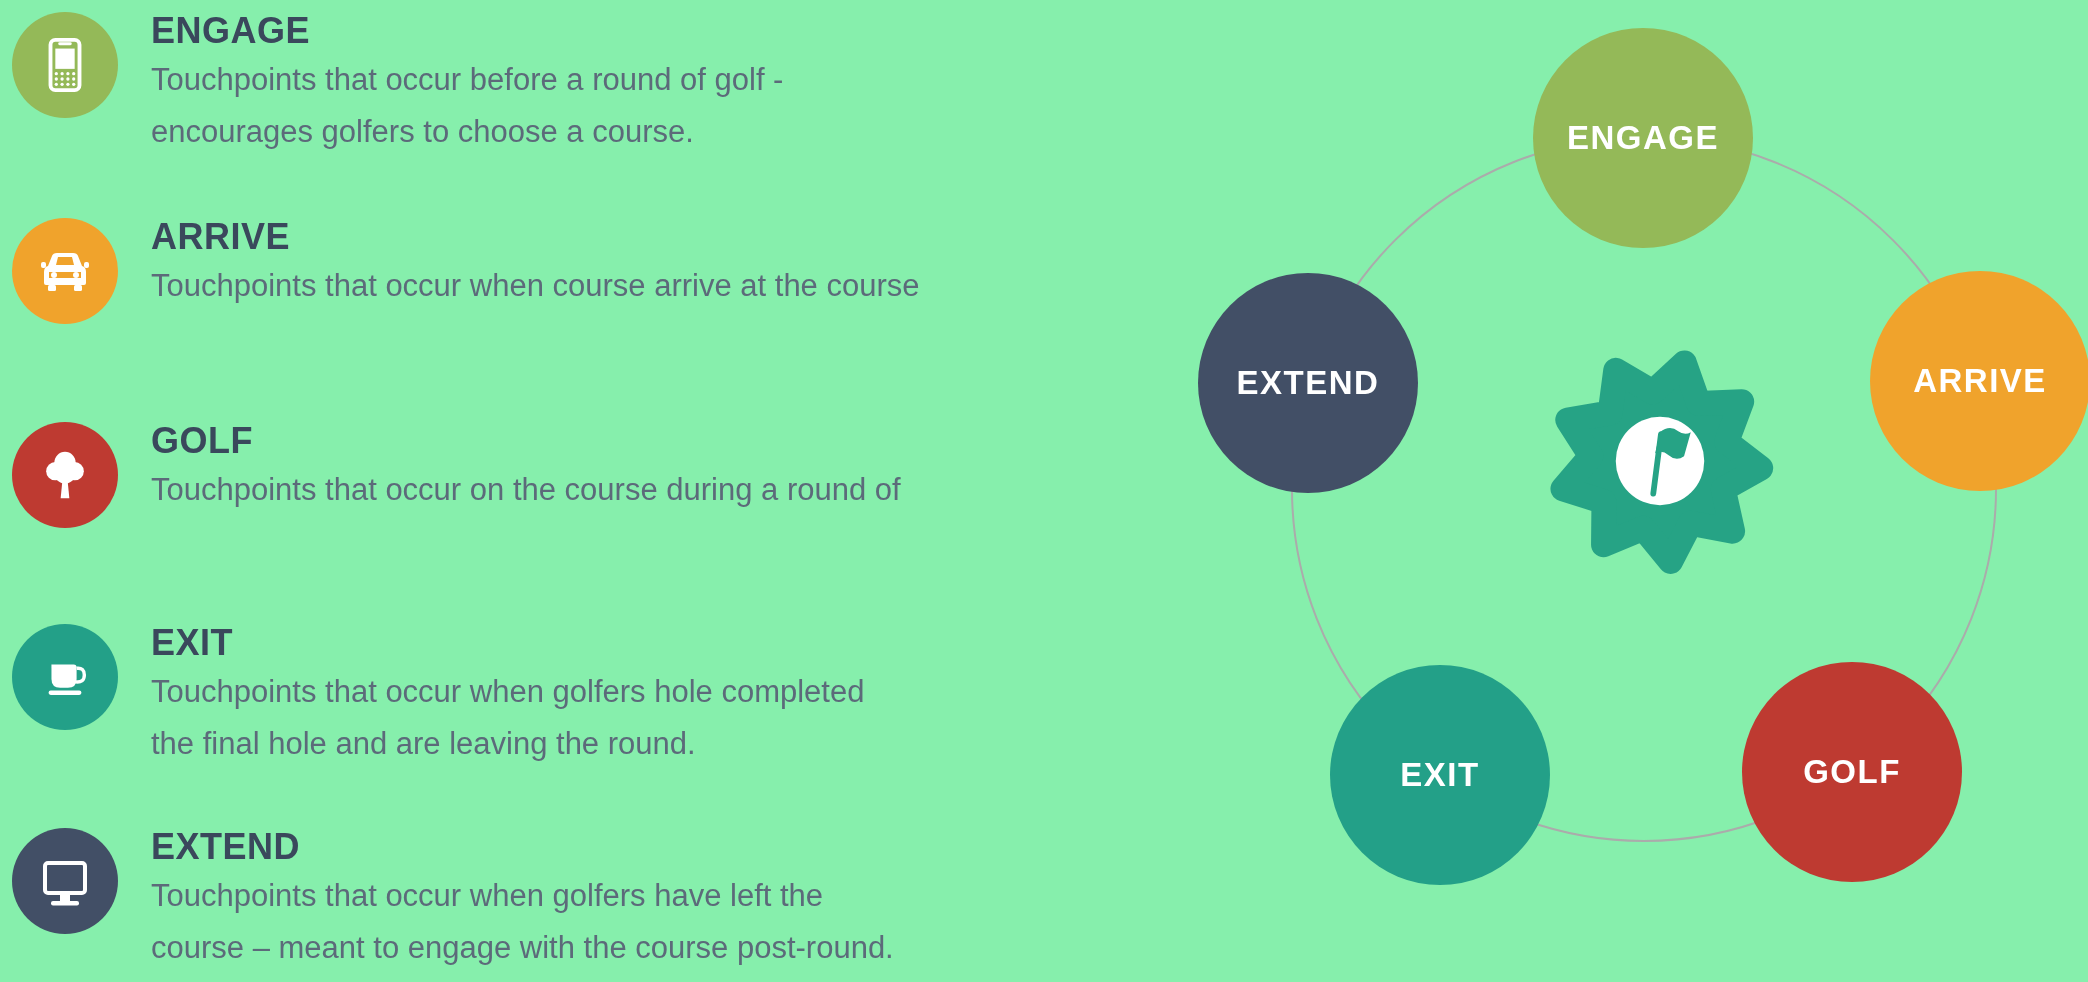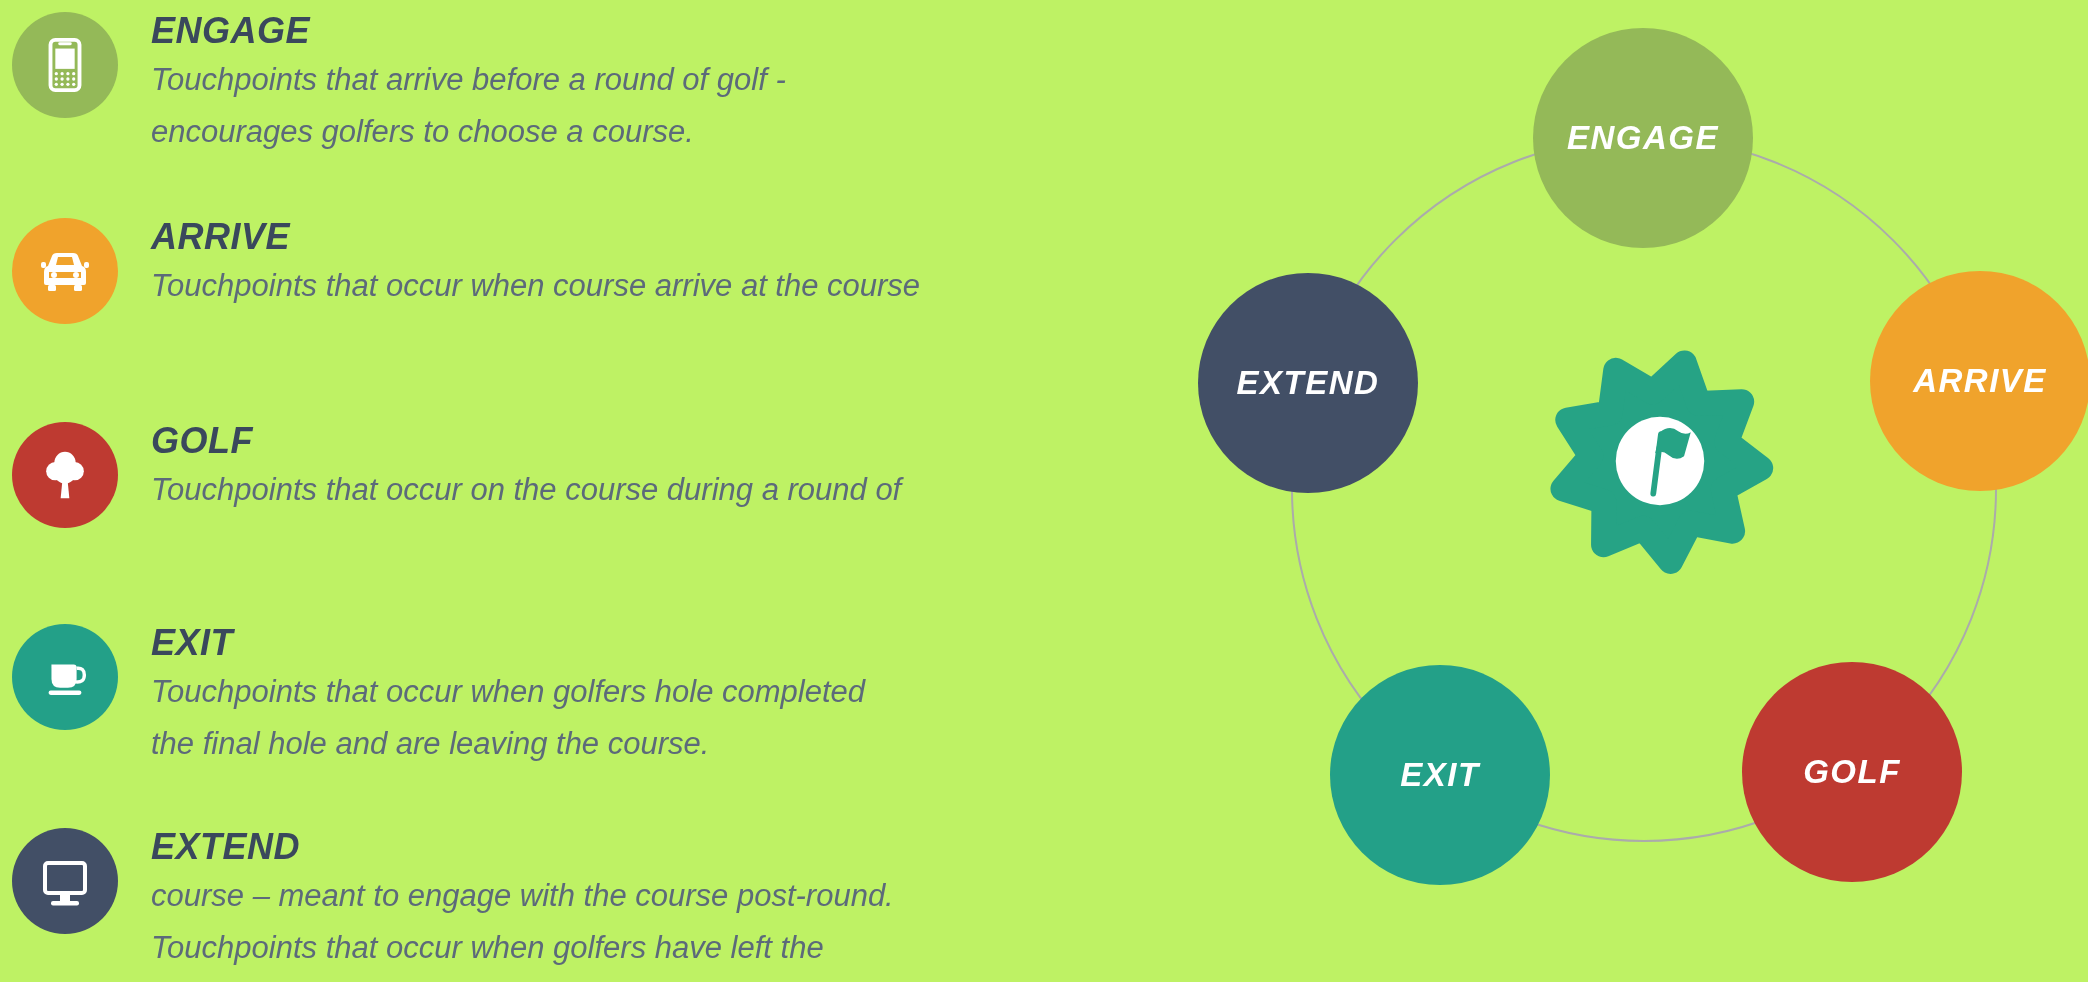--- a/index.html
+++ b/index.html
@@ -44,21 +44,21 @@
   .n-engage{left:1533px; top:28px}
   .n-arrive{left:1870px; top:271px}
   .n-golf  {left:1742px; top:662px}
   .n-exit  {left:1330px; top:665px}
   .n-extend{left:1198px; top:273px}
   .gear { position:absolute; left:1535px; top:336px; width:250px; height:250px; }
 </style>
 </head>
 <body>
 
-<div class="canvas" style="--title-color: #3A485C; --body-color: #5C6A7A; --ring-color: #ABABAB; --label-color: #FFFFFF; background-color: #bef264; font-style: italic;">
+<div class="canvas" style="--title-color: #3A485C; --body-color: #5C6A7A; --ring-color: #ABABAB; --label-color: #FFFFFF; background-color: #86efac;">
 
   <section>
 
     <div class="legend-item li-0">
       <span class="badge" style="background-color: rgb(148, 185, 88);">
         <svg width="58" height="58" viewBox="-30 -30 60 60" aria-hidden="true">
           <rect x="-15" y="-26" width="30" height="52" rx="5" fill="none" stroke="#fff" stroke-width="4"></rect>
           <rect x="-7" y="-23.5" width="14" height="3" rx="1.5" fill="#fff"></rect>
           <rect x="-10" y="-17" width="20" height="21" fill="#fff"></rect>
           <g fill="#fff">
@@ -72,21 +72,21 @@
               <circle cx="9" cy="14.5" r="1.7"></circle>
             <circle cx="-9" cy="20" r="1.7"></circle>
               <circle cx="-3" cy="20" r="1.7"></circle>
               <circle cx="3" cy="20" r="1.7"></circle>
               <circle cx="9" cy="20" r="1.7"></circle>
           </g>
         </svg>
       </span>
       <div class="legend-text">
         <div class="legend-title">ENGAGE</div>
-        <div class="legend-line">Touchpoints that arrive before a round of golf -</div>
+        <div class="legend-line">Touchpoints that occur before a round of golf -</div>
         <div class="legend-line">encourages golfers to choose a course.</div>
       </div>
     </div>
 
     <div class="legend-item li-1">
       <span class="badge" style="background-color: rgb(240, 163, 44);">
         <svg width="60" height="60" viewBox="-30 -30 60 60" aria-hidden="true">
           <path fill="#fff" fill-rule="evenodd" d="
             M -21,12 L -21,1 Q -21,-4 -17,-5 L -13,-15 Q -12,-18 -8,-18 L 8,-18 Q 12,-18 13,-15 L 17,-5 Q 21,-4 21,1 L 21,12 Q 21,14 19,14 L -19,14 Q -21,14 -21,12 Z
             M -9,-6 L -7,-14 L 7,-14 L 9,-6 Z
@@ -127,36 +127,36 @@
       <span class="badge" style="background-color: rgb(35, 160, 136);">
         <svg width="58" height="58" viewBox="-30 -30 60 60" aria-hidden="true">
           <path d="M -14,-13 L 9,-13 Q 12,-13 12,-10 L 12,2 Q 12,11 3,11 L -5,11 Q -14,11 -14,2 Z" fill="#fff"></path>
           <path d="M 12,-9 Q 20,-10 20,-2 Q 20,6 11,5" fill="none" stroke="#fff" stroke-width="3.5"></path>
           <rect x="-17" y="14" width="34" height="4.5" rx="2.2" fill="#fff"></rect>
         </svg>
       </span>
       <div class="legend-text">
         <div class="legend-title">EXIT</div>
         <div class="legend-line">Touchpoints that occur when golfers hole completed</div>
-        <div class="legend-line">the final hole and are leaving the course.</div>
+        <div class="legend-line">the final hole and are leaving the round.</div>
       </div>
     </div>
 
     <div class="legend-item li-4">
       <span class="badge" style="background-color: rgb(66, 79, 102);">
         <svg width="60" height="60" viewBox="-30 -30 60 60" aria-hidden="true">
           <rect x="-20" y="-18" width="40" height="30" rx="3" fill="none" stroke="#fff" stroke-width="4"></rect>
           <rect x="-5" y="12" width="10" height="8" fill="#fff"></rect>
           <rect x="-14" y="20" width="28" height="4.5" rx="2" fill="#fff"></rect>
         </svg>
       </span>
       <div class="legend-text">
         <div class="legend-title">EXTEND</div>
+        <div class="legend-line">Touchpoints that occur when golfers have left the</div>
         <div class="legend-line">course – meant to engage with the course post-round.</div>
-        <div class="legend-line">Touchpoints that occur when golfers have left the</div>
       </div>
     </div>
 
   </section>
 
   <section>
 
     <div class="ring"></div>
 
     <div class="node n-engage" style="background-color: rgb(148, 185, 88);">

